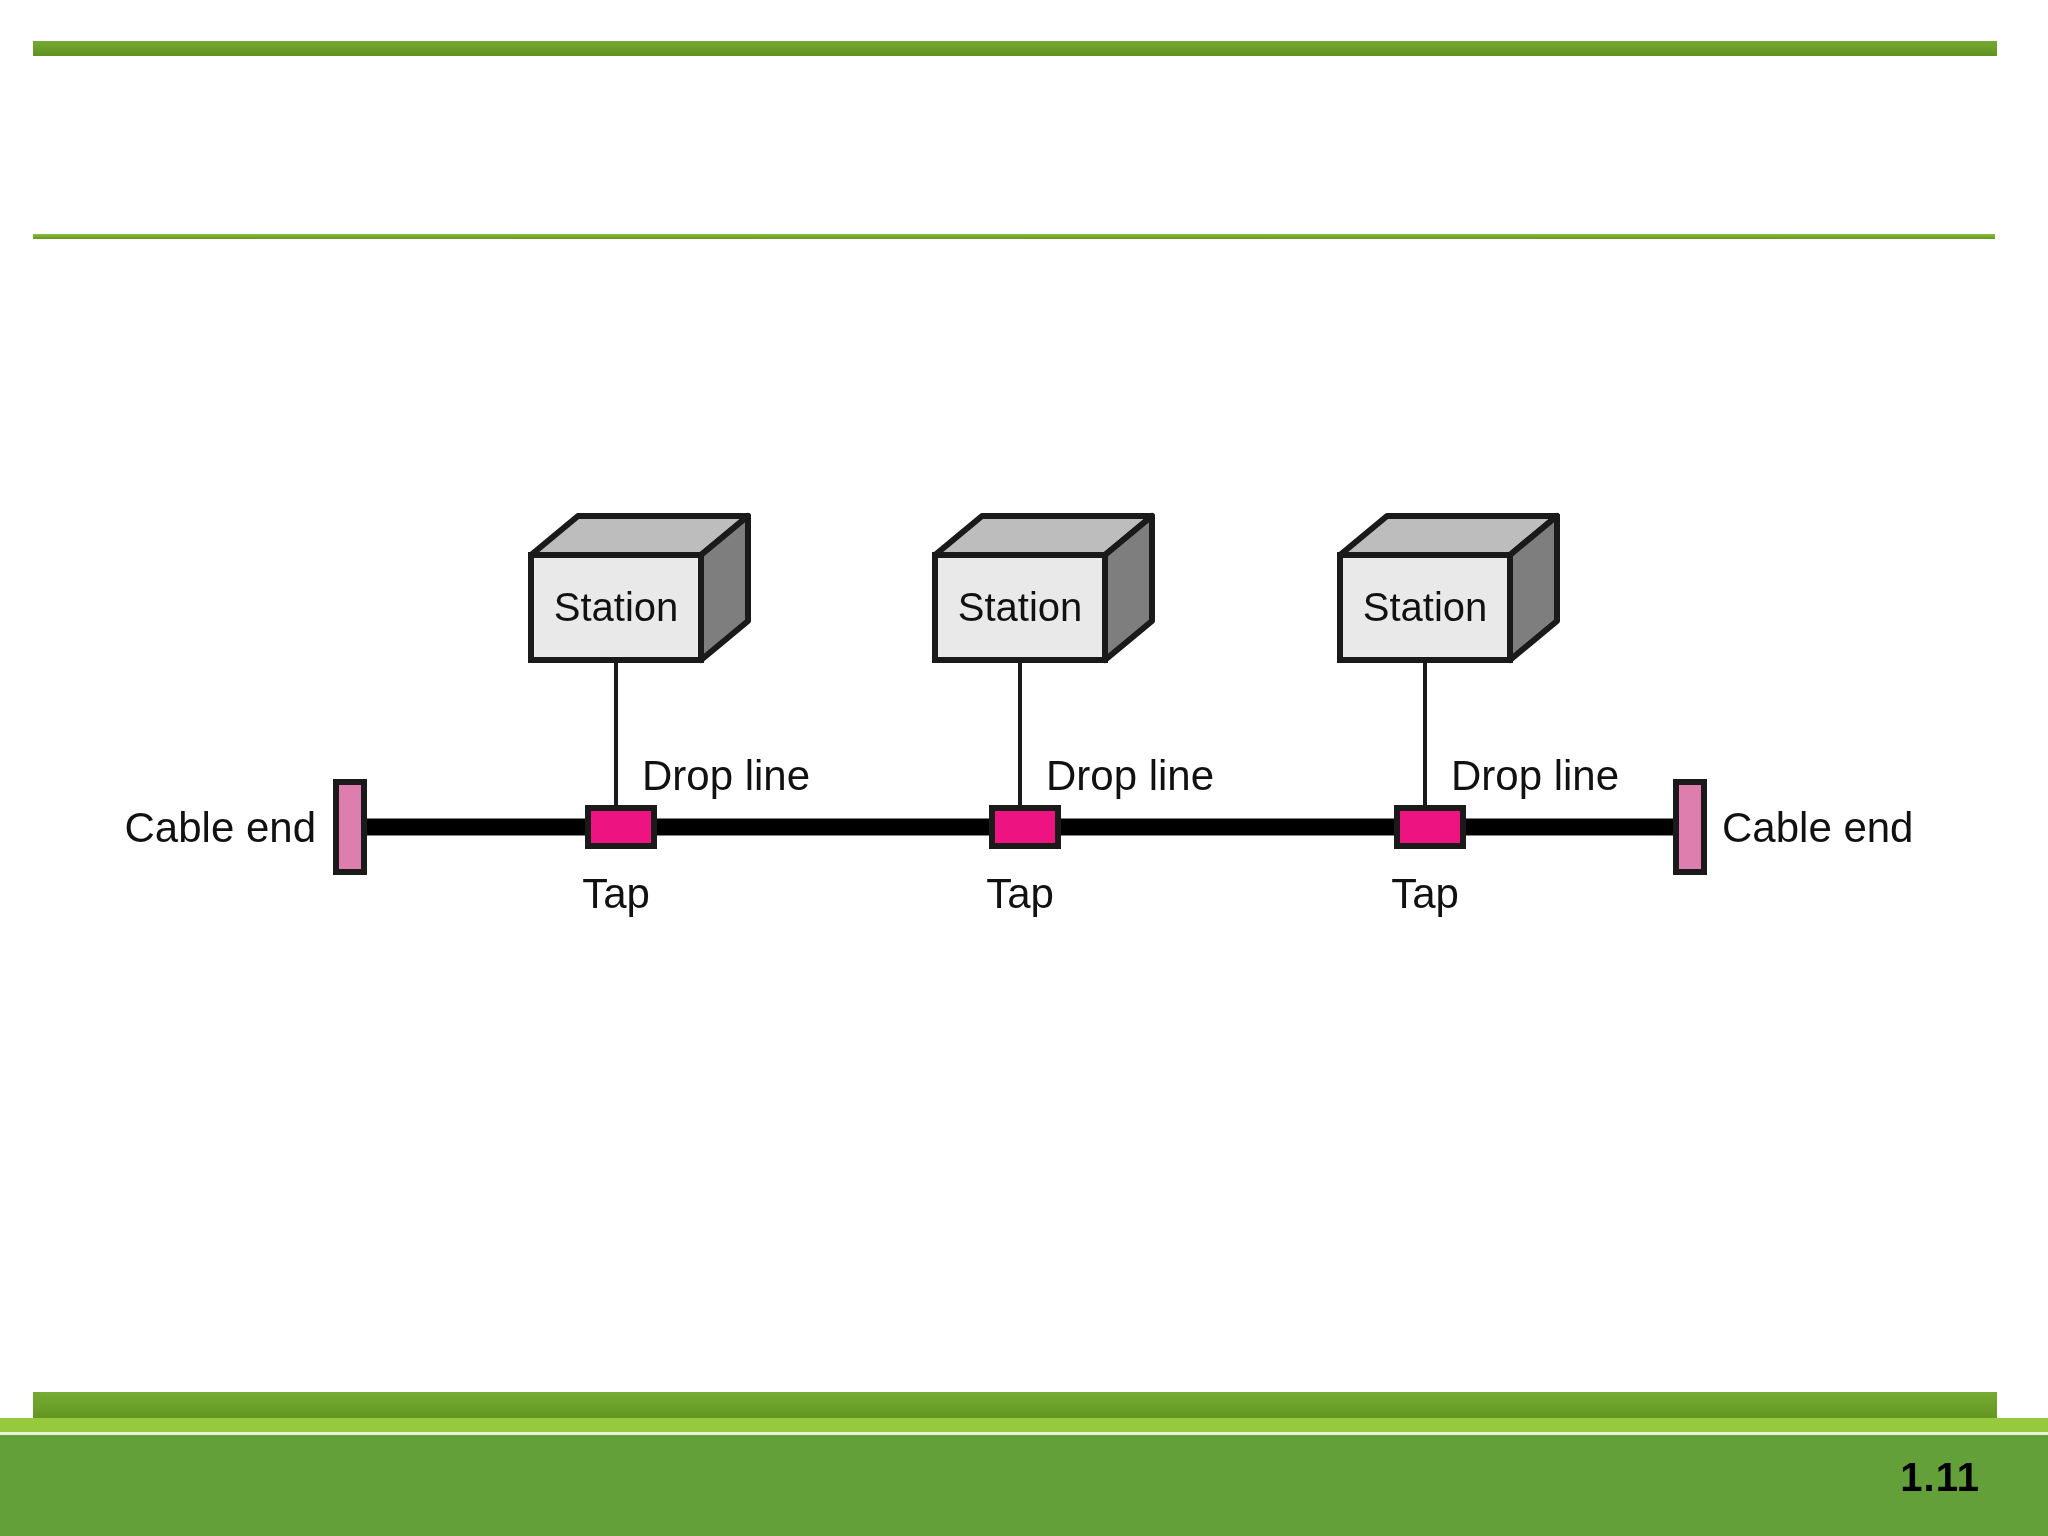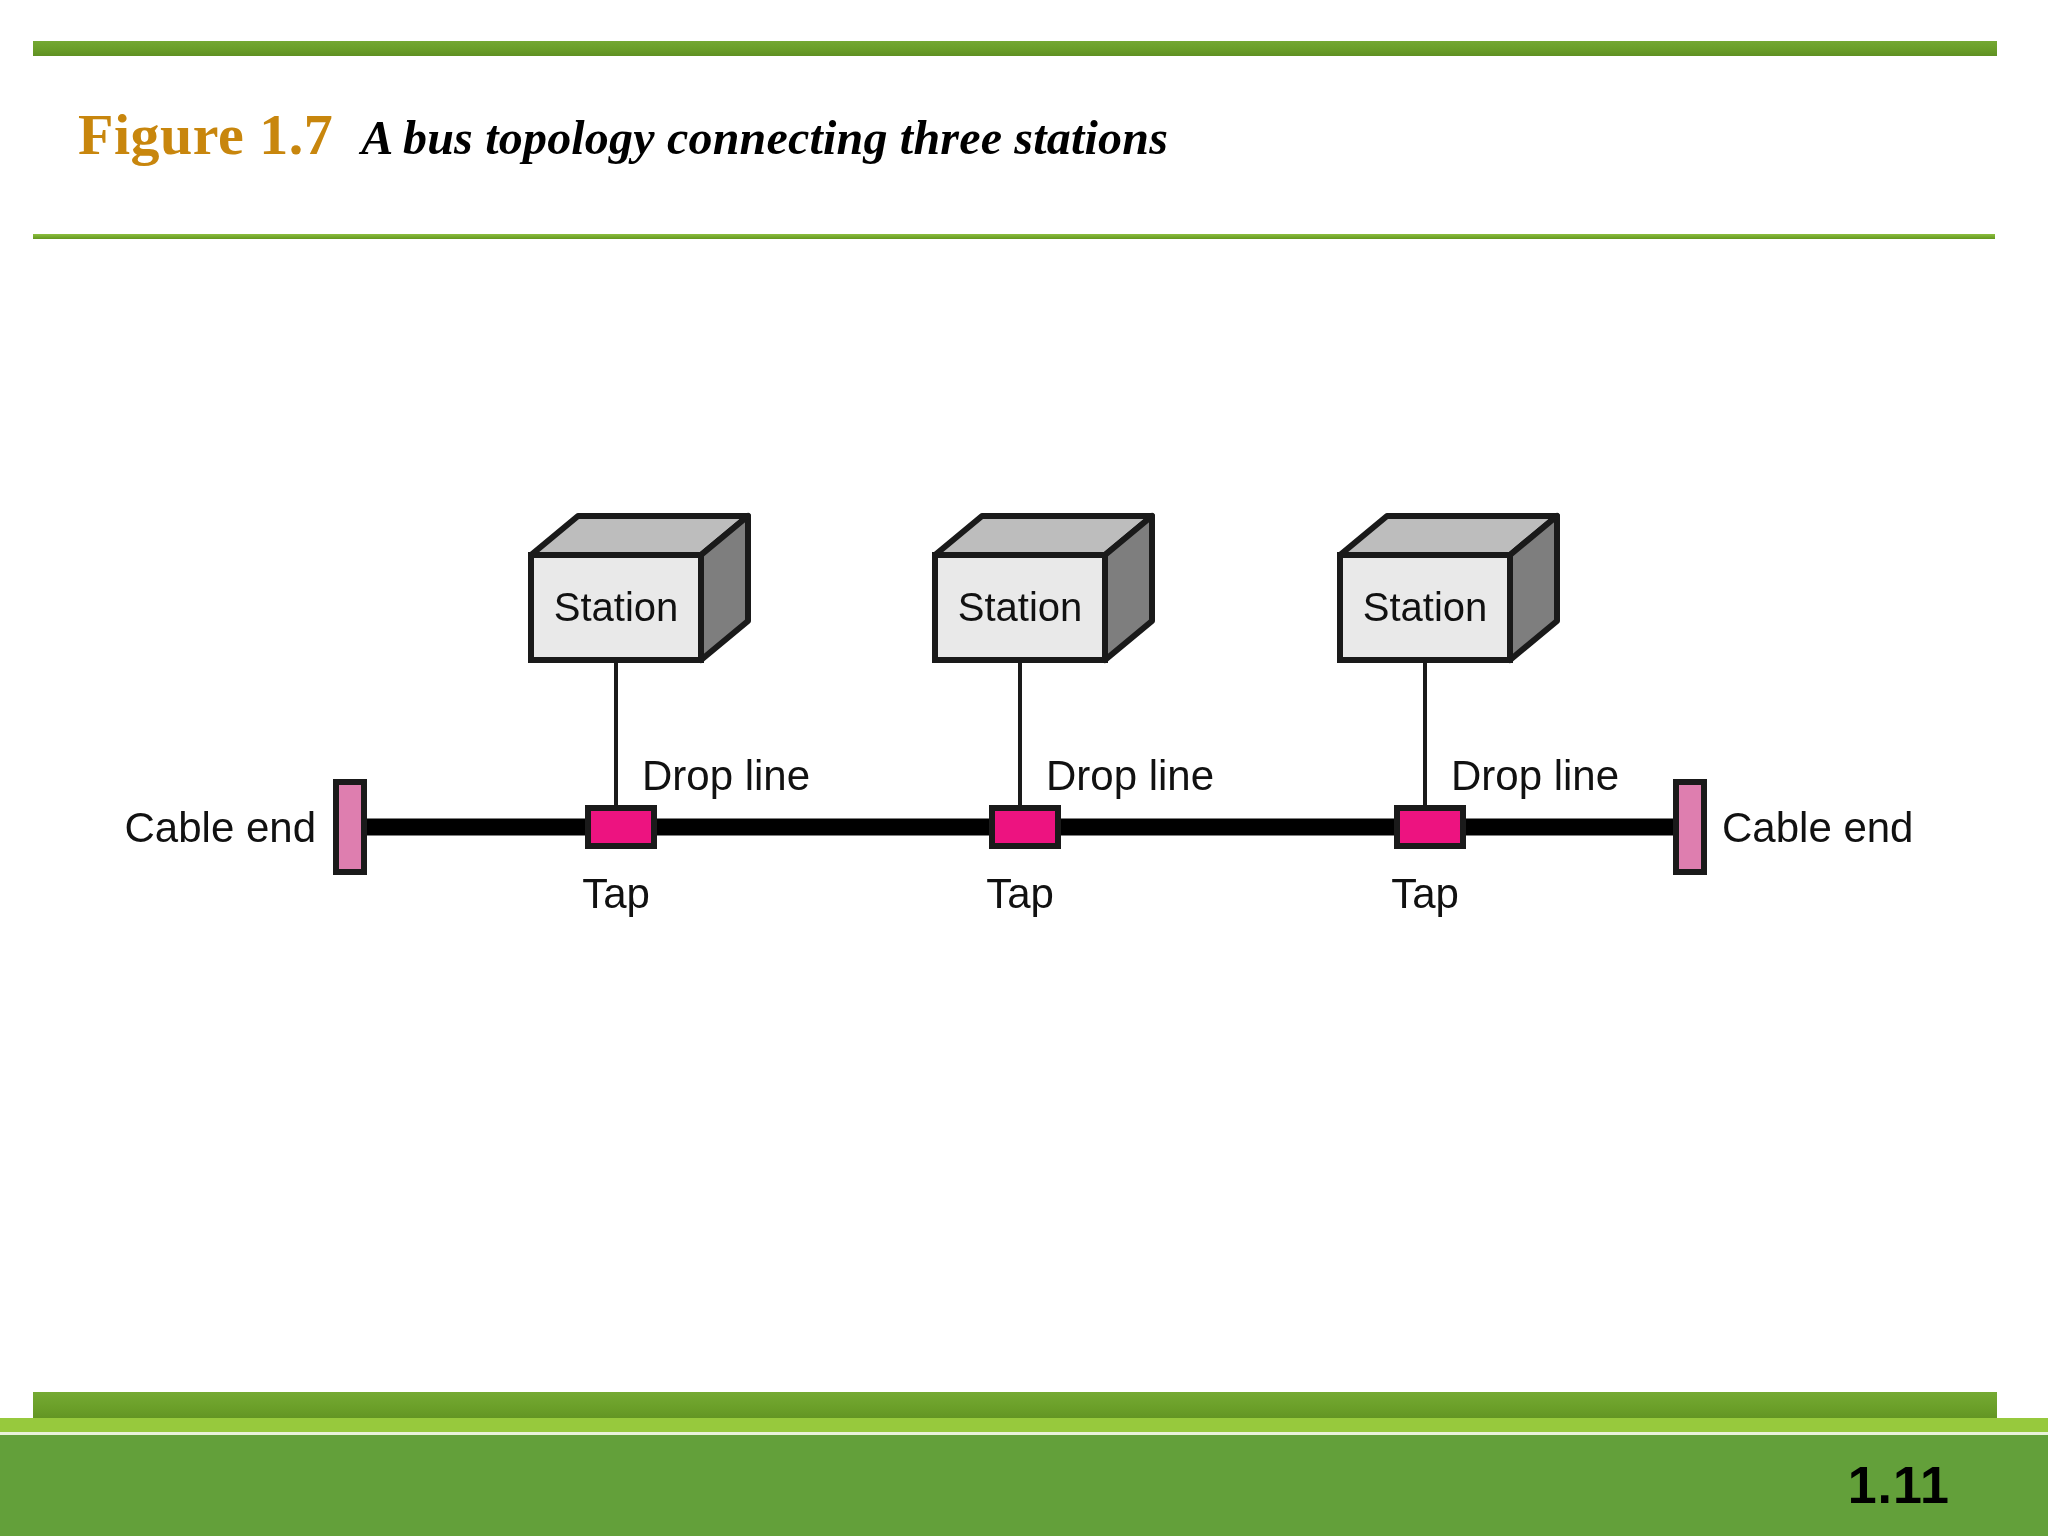--- a/index.html
+++ b/index.html
@@ -111,40 +111,36 @@
   .footer-band {
     position: absolute;
     left: 0;
     top: 1435px;
     width: 2048px;
     height: 101px;
     background: #63A03A;
   }
   .page-number {
     position: absolute;
-    right: 98px;
+    right: 68px;
     top: 1455px;
     font-family: "Liberation Sans", sans-serif;
     font-weight: bold;
-    font-size: 52px;
+    font-size: 40px;
     color: #000000;
     letter-spacing: 1px;
   }
 </style>
 </head>
 <body>
 
 <div id="slide">
 
   <div class="top-bar"></div>
 
-  <div class="figure-title">
-    <span class="figure-label">Figure 1.7</span>
-    <span class="figure-caption">A bus topology connecting three stations</span>
-  </div>
 
   <div class="title-rule"></div>
 
   <div class="diagram">
     <svg width="2048" height="1130" viewBox="0 0 2048 1130" xmlns="http://www.w3.org/2000/svg">
 
       <line x1="350" y1="577" x2="1690" y2="577" stroke="#000000" stroke-width="17"></line>
 
       <rect x="336" y="532" width="28" height="90" fill="#DE7EAF" stroke="#1A1A1A" stroke-width="6"></rect>
       <text class="svg-text-sans" x="316" y="592" text-anchor="end">Cable end</text>

